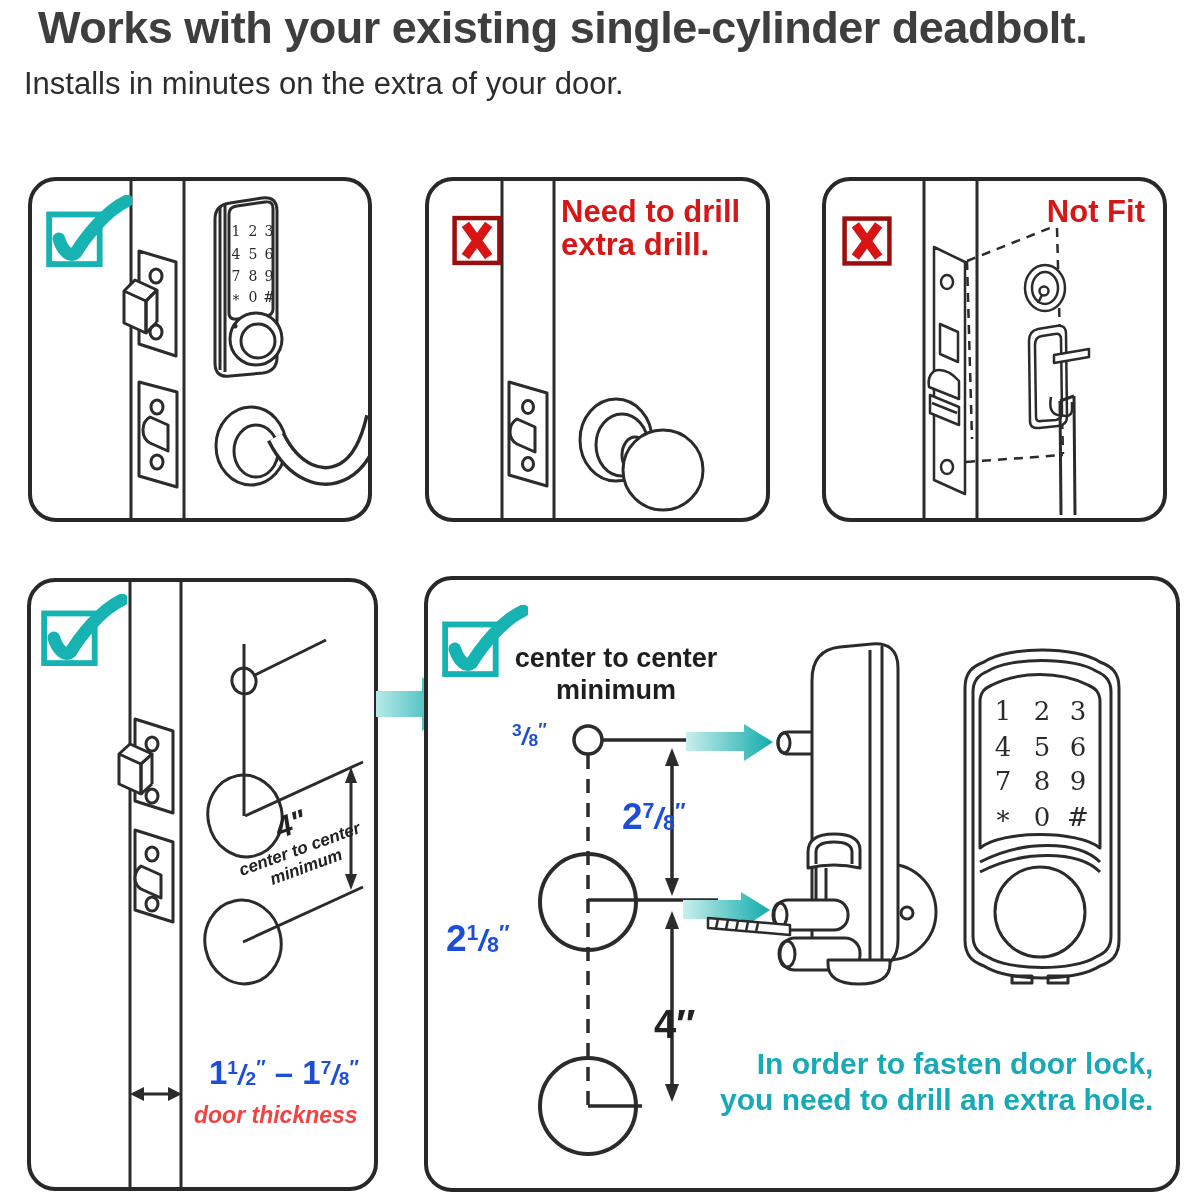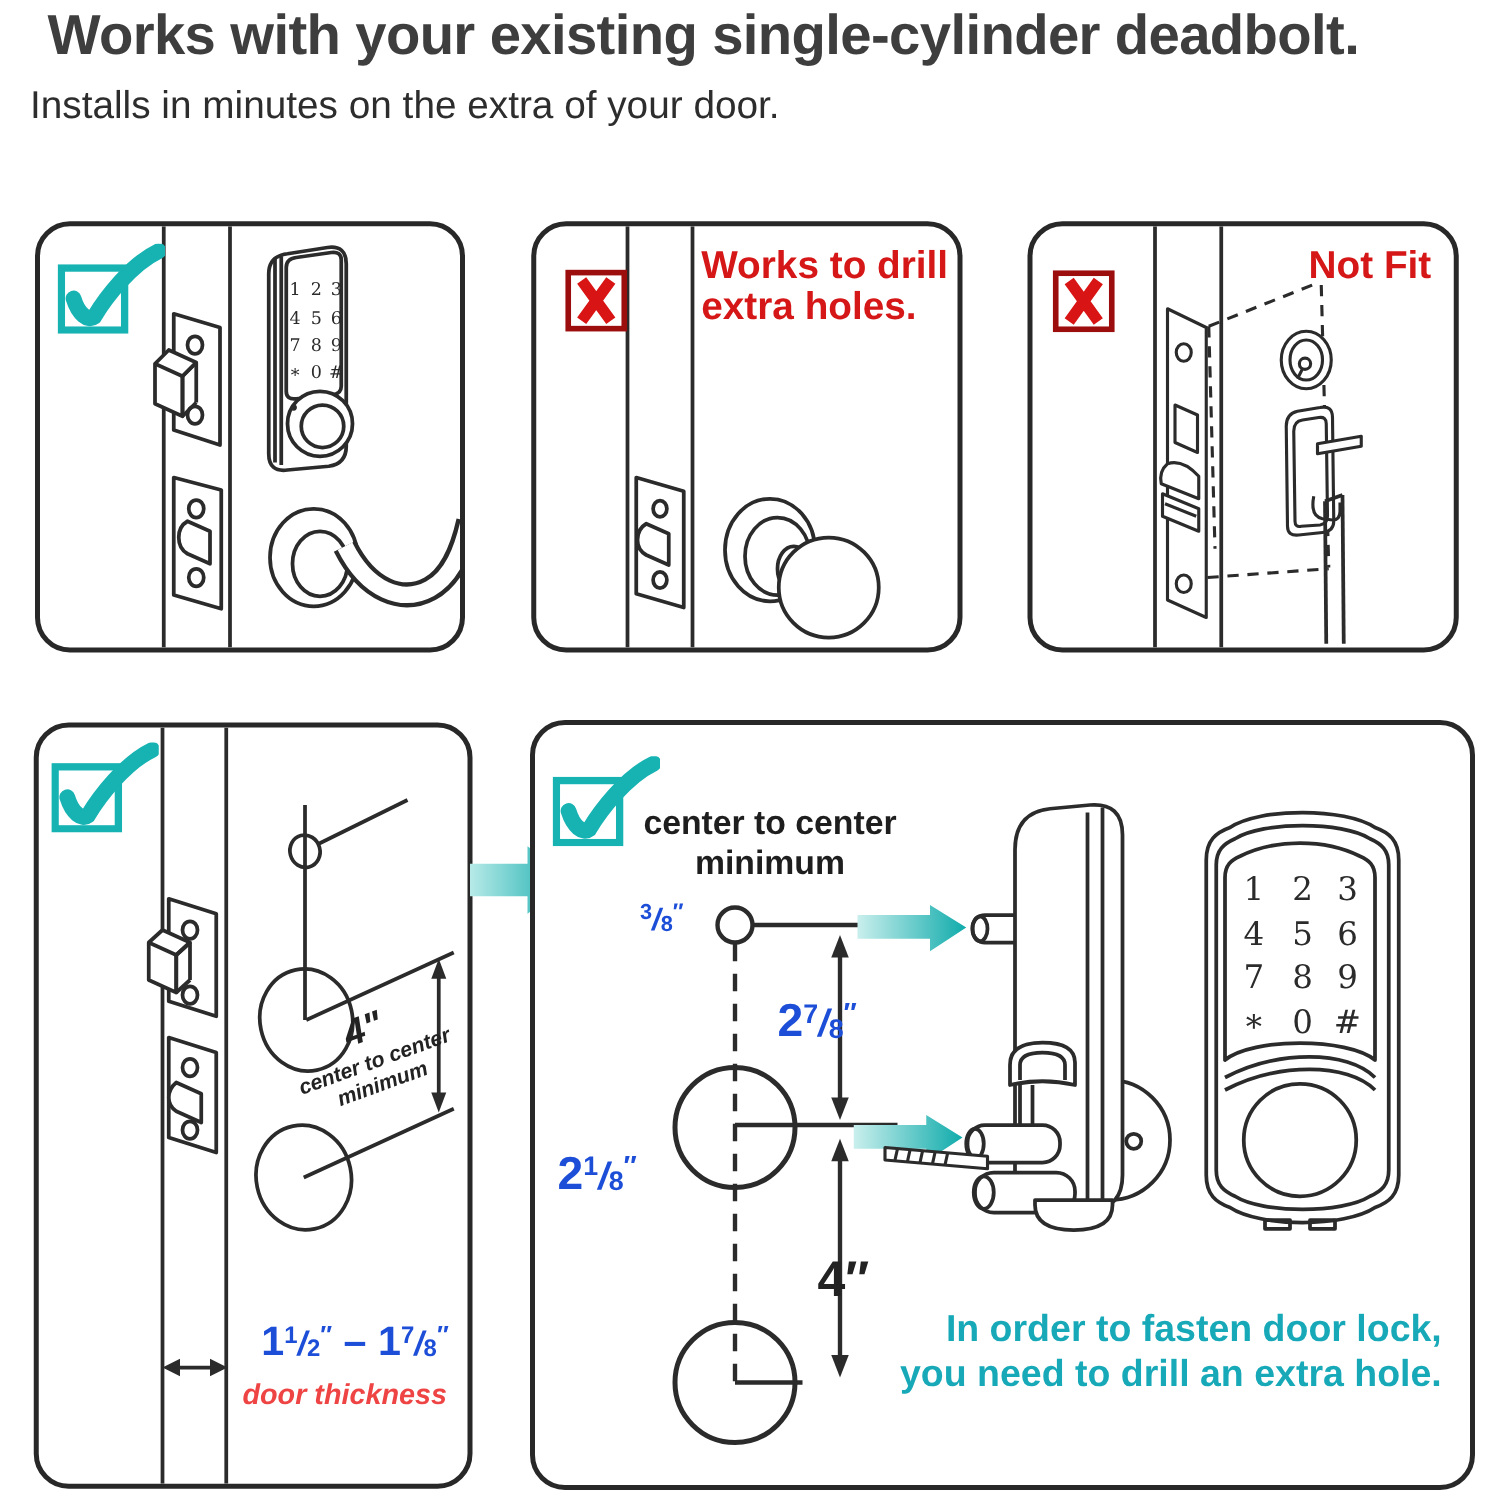--- a/index.html
+++ b/index.html
@@ -144,22 +144,22 @@
       <ellipse fill="#fff" cx="193" cy="264" rx="26" ry="31"></ellipse>
       <ellipse fill="#fff" cx="206" cy="274" rx="13" ry="18"></ellipse>
       <circle fill="#fff" cx="234" cy="289" r="40"></circle>
     </g>
   </svg>
   <svg class="x-icon" style="left:22px; top:33px;" width="52" height="53" viewBox="0 0 58 58">
     <rect x="4" y="4" width="50" height="50" fill="#fff" stroke="#9c0d0d" stroke-width="5"></rect>
     <path d="M16,11 L42,47 M42,11 L16,47" stroke="#d81414" stroke-width="10"></path>
   </svg>
   <div class="warning-red">
-    <div>Works to drill</div>
-    <div>extra holes.</div>
+    <div>Need to drill</div>
+    <div>extra drill.</div>
   </div>
 </section>
 
 <section class="panel" id="panel-mortise">
   <svg class="art" viewBox="0 0 337 337" fill="none" stroke="#2b2b2b" stroke-width="2.5" stroke-linejoin="round">
     <line stroke-width="3" x1="98" y1="0" x2="98" y2="337"></line>
     <line stroke-width="3" x1="151" y1="0" x2="151" y2="337"></line>
 
     <g>
       <polygon fill="#fff" points="108,66 139,81 139,313 108,299"></polygon>

